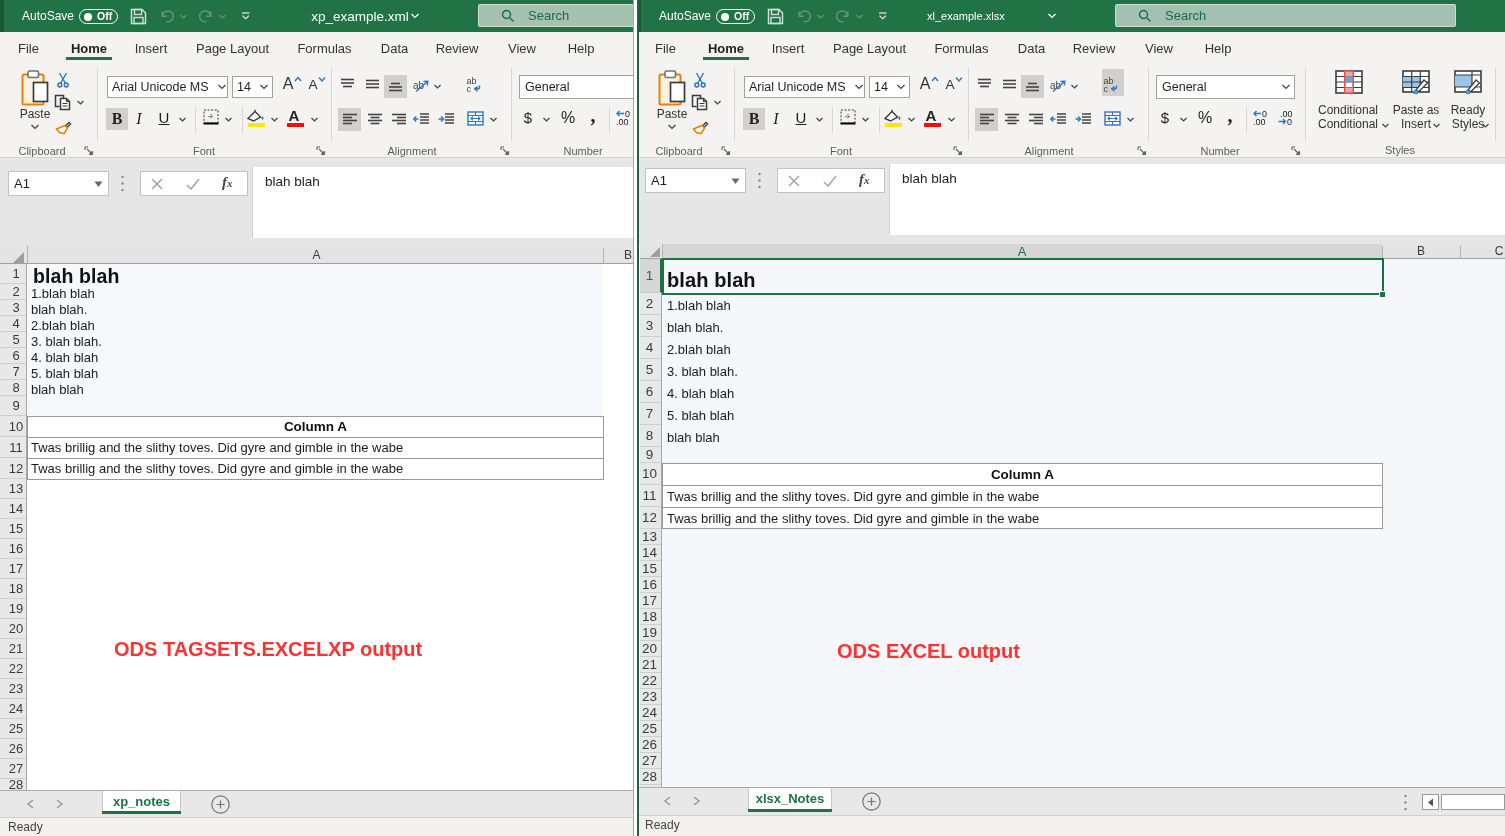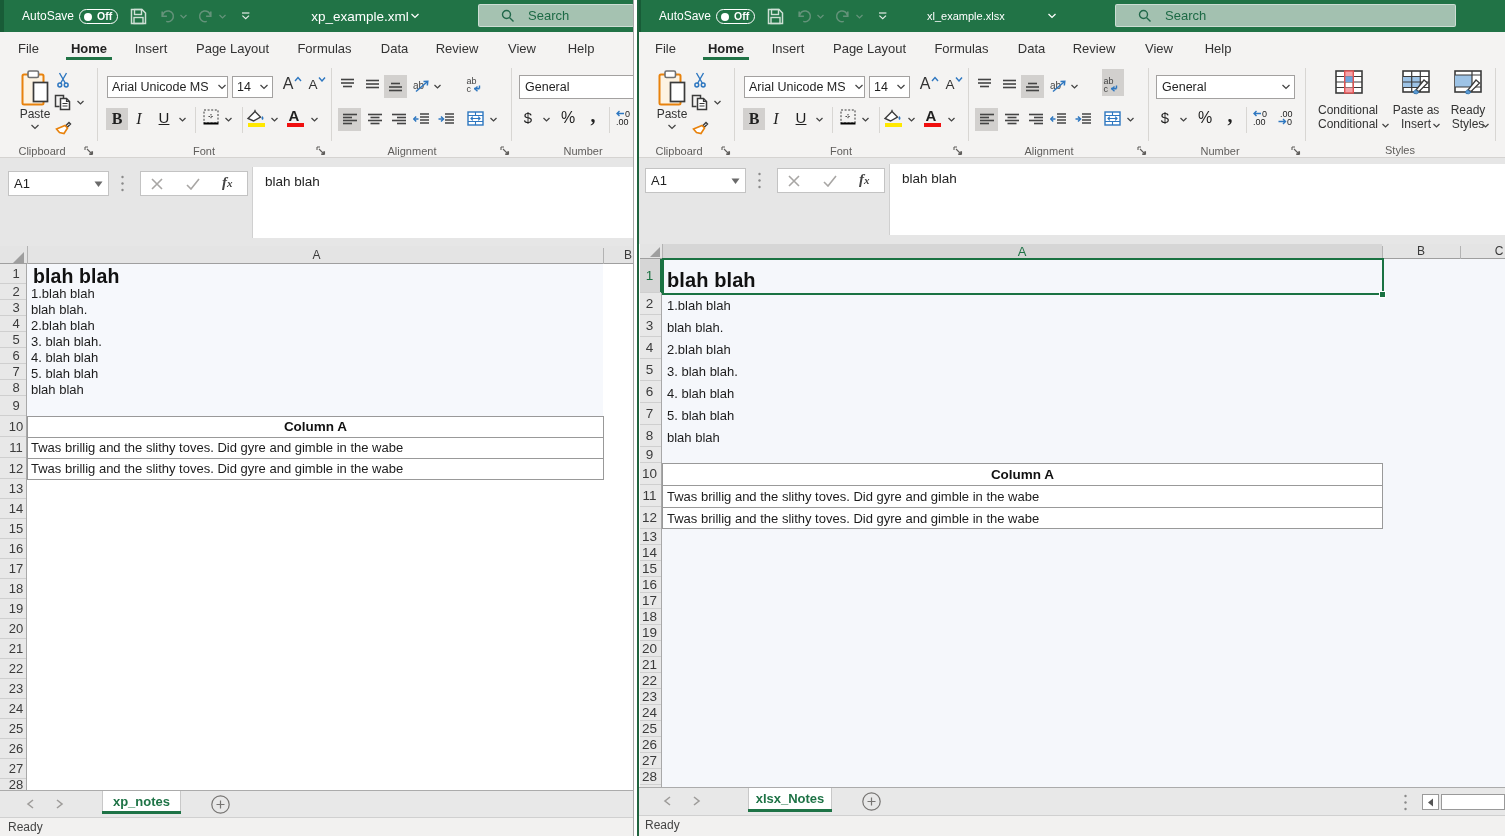--- a/index.html
+++ b/index.html
@@ -334,20 +334,21 @@
     <div class="abs" style="left:31px;top:334px;width:300px;height:16px;line-height:16px;font-size:13px;color:#1c1c1c">3. blah blah.</div>
     <div class="abs" style="left:31px;top:350px;width:300px;height:16px;line-height:16px;font-size:13px;color:#1c1c1c">4. blah blah</div>
     <div class="abs" style="left:31px;top:366px;width:300px;height:16px;line-height:16px;font-size:13px;color:#1c1c1c">5. blah blah</div>
     <div class="abs" style="left:31px;top:382px;width:300px;height:16px;line-height:16px;font-size:13px;color:#1c1c1c">blah blah</div>
     <div class="abs" style="left:27px;top:416px;width:577px;height:64px;background:#fff;border:1px solid #999"></div>
     <div class="abs" style="left:27px;top:437px;width:577px;height:1px;background:#999"></div>
     <div class="abs" style="left:27px;top:458px;width:577px;height:1px;background:#999"></div>
     <div class="abs" style="left:27px;top:416px;width:577px;height:21px;line-height:21px;text-align:center;font-weight:bold;font-size:13.5px;color:#111">Column A</div>
     <div class="abs" style="left:31px;top:437px;width:560px;height:21px;line-height:21px;font-size:13px;color:#1c1c1c">Twas brillig and the slithy toves. Did gyre and gimble in the wabe</div>
     <div class="abs" style="left:31px;top:458px;width:560px;height:21px;line-height:21px;font-size:13px;color:#1c1c1c">Twas brillig and the slithy toves. Did gyre and gimble in the wabe</div>
+    <div class="abs" style="left:114px;top:637px;width:400px;height:24px;line-height:24px;font-size:20px;font-weight:bold;color:#fb3232">ODS TAGSETS.EXCELXP output</div>
     <div class="abs" style="left:0px;top:790px;width:634px;height:27px;background:#e8e8e8;border-top:1px solid #ababab"></div>
     <svg class="abs" style="left:26px;top:798.5px" width="8" height="10" viewBox="0 0 8 10">
       <path d="M7 1 L2 5 L7 9" fill="none" stroke="#9e9c9a" stroke-width="1.6"></path>
     </svg>
     <svg class="abs" style="left:56px;top:798.5px" width="8" height="10" viewBox="0 0 8 10">
       <path d="M1 1 L6 5 L1 9" fill="none" stroke="#9e9c9a" stroke-width="1.6"></path>
     </svg>
     <div class="abs" style="left:102px;top:791px;width:79px;height:23px;background:#fff;border-left:1px solid #c8c8c8;border-right:1px solid #c8c8c8"></div>
     <div class="abs" style="left:102px;top:791px;width:79px;height:21px;line-height:21px;text-align:center;font-weight:bold;font-size:13px;color:#1e7346">xp_notes</div>
     <div class="abs" style="left:102px;top:811px;width:79px;height:3px;background:#1e7346"></div>
@@ -746,20 +747,21 @@
     <div class="abs" style="left:30px;top:405px;width:300px;height:22px;line-height:22px;font-size:13px;color:#1c1c1c">5. blah blah</div>
     <div class="abs" style="left:30px;top:427px;width:300px;height:22px;line-height:22px;font-size:13px;color:#1c1c1c">blah blah</div>
     <div class="abs" style="left:25px;top:463px;width:721px;height:66px;background:#fff;border:1px solid #999"></div>
     <div class="abs" style="left:25px;top:485px;width:721px;height:1px;background:#999"></div>
     <div class="abs" style="left:25px;top:507px;width:721px;height:1px;background:#999"></div>
     <div class="abs" style="left:25px;top:464px;width:721px;height:22px;line-height:22px;text-align:center;font-weight:bold;font-size:13.5px;color:#111">Column A</div>
     <div class="abs" style="left:30px;top:486px;width:690px;height:22px;line-height:22px;font-size:13px;color:#1c1c1c">Twas brillig and the slithy toves. Did gyre and gimble in the wabe</div>
     <div class="abs" style="left:30px;top:508px;width:690px;height:22px;line-height:22px;font-size:13px;color:#1c1c1c">Twas brillig and the slithy toves. Did gyre and gimble in the wabe</div>
     <div class="abs" style="left:25px;top:258px;width:722px;height:37px;border:2px solid #1a7242"></div>
     <div class="abs" style="left:742px;top:291px;width:7px;height:7px;background:#1a7242;border:1px solid #fff"></div>
+    <div class="abs" style="left:200px;top:639px;width:400px;height:24px;line-height:24px;font-size:20px;font-weight:bold;color:#fb3232">ODS EXCEL output</div>
     <div class="abs" style="left:0px;top:787px;width:868px;height:28px;background:#e8e8e8;border-top:1px solid #ababab"></div>
     <svg class="abs" style="left:26px;top:796.0px" width="8" height="10" viewBox="0 0 8 10">
       <path d="M7 1 L2 5 L7 9" fill="none" stroke="#9e9c9a" stroke-width="1.6"></path>
     </svg>
     <svg class="abs" style="left:56px;top:796.0px" width="8" height="10" viewBox="0 0 8 10">
       <path d="M1 1 L6 5 L1 9" fill="none" stroke="#9e9c9a" stroke-width="1.6"></path>
     </svg>
     <div class="abs" style="left:111px;top:788px;width:84px;height:24px;background:#fff;border-left:1px solid #c8c8c8;border-right:1px solid #c8c8c8"></div>
     <div class="abs" style="left:111px;top:788px;width:84px;height:22px;line-height:22px;text-align:center;font-weight:bold;font-size:13px;color:#1e7346">xlsx_Notes</div>
     <div class="abs" style="left:111px;top:809px;width:84px;height:3px;background:#1e7346"></div>

